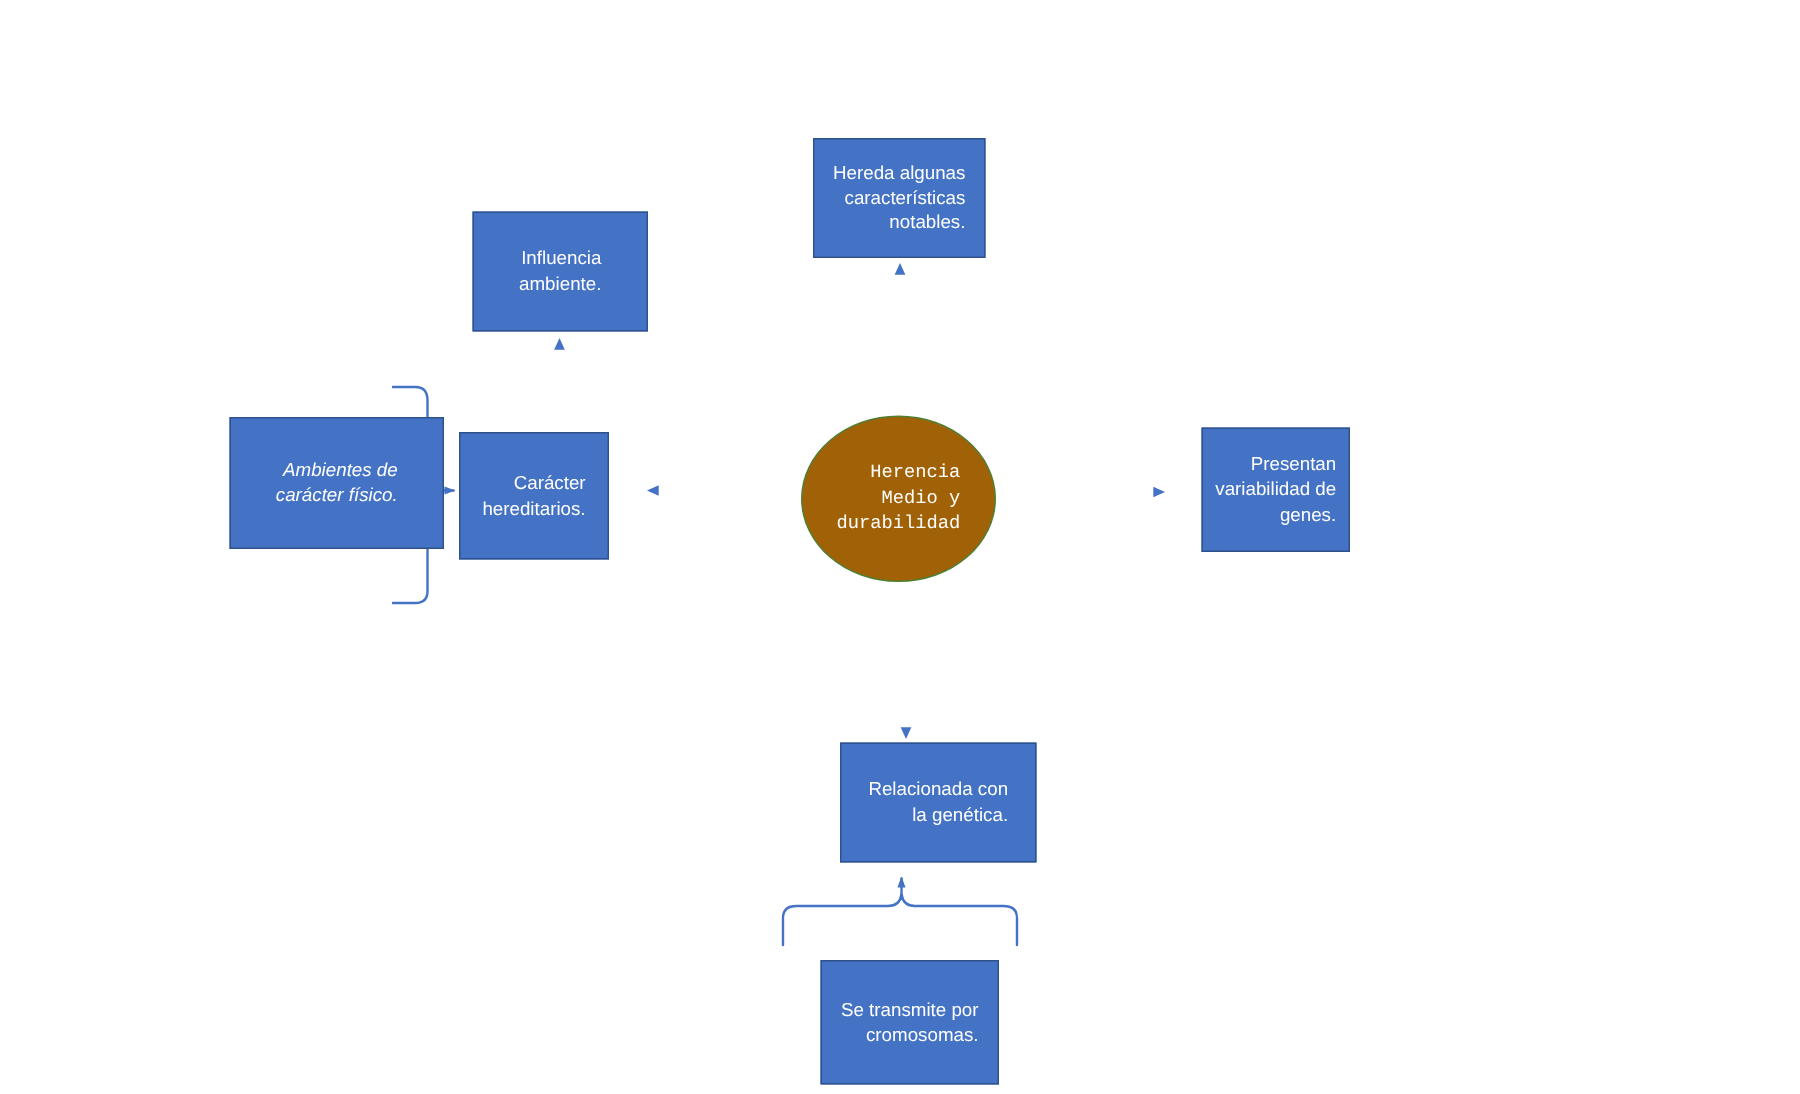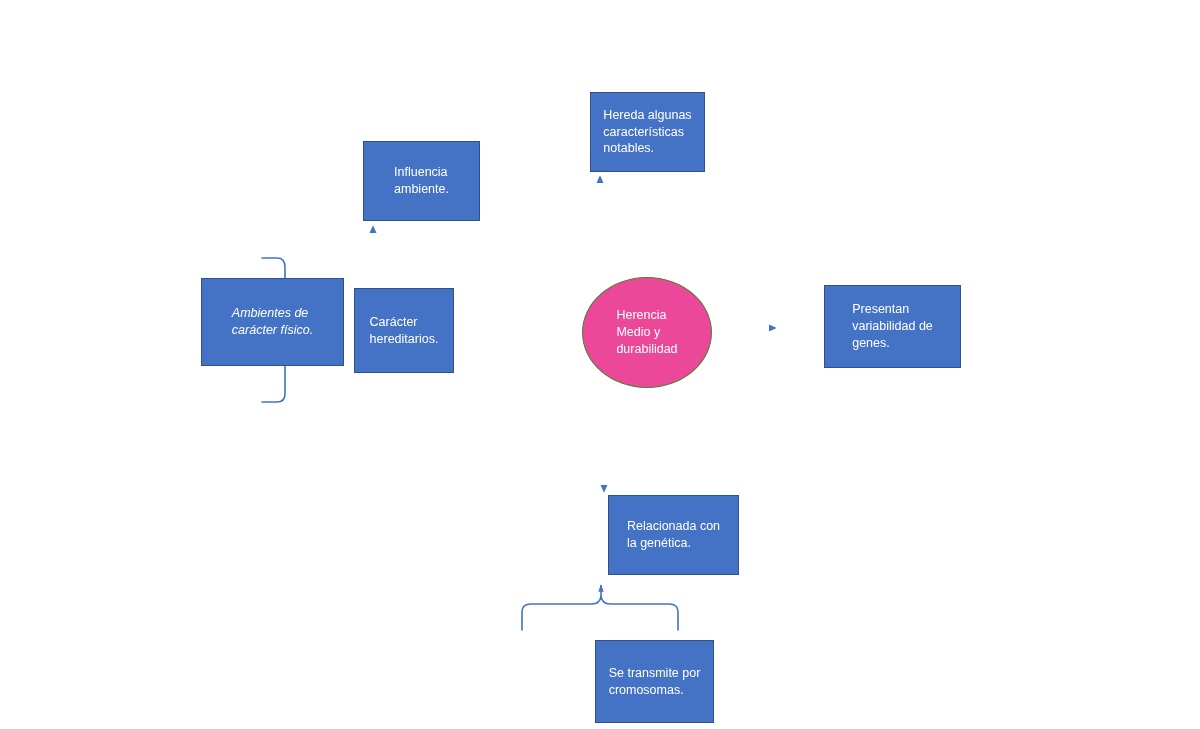--- a/index.html
+++ b/index.html
@@ -20,46 +20,46 @@
     top: 0;
     width: 1200px;
     height: 729px;
   }
   .node {
     position: absolute;
     box-sizing: border-box;
     display: flex;
     align-items: center;
     justify-content: center;
-    text-align: left;
+    text-align: right;
     line-height: 1.35;
     font-size: 12.5px;
     padding: 4px 8px;
     white-space: pre-line;
-    margin-left: 48px;
   }
   .box {
     background: #4472C4;
     border: 1px solid #2F528F;
   }
   .box.light-text { color: #FFFFFF; }
   .box.dark-text  { color: #ffffff; }
   .ellipse {
-    background: #ec4899;
+    background: #a16207;
     border: 1px solid #507E32;
     border-radius: 50%;
     color: #FFFFFF;
+    font-family: Liberation Mono, monospace;
   }
   
   #node-hereda      { left: 542px; top: 92px;  width: 115px; height: 80px; }
   #node-influencia  { left: 315px; top: 141px; width: 117px; height: 80px; }
   #node-ambientes   { left: 153px; top: 278px; width: 143px; height: 88px; font-style: italic; }
   #node-caracter    { left: 306px; top: 288px; width: 100px; height: 85px; }
   #node-herencia    { left: 534px; top: 277px; width: 130px; height: 111px; }
-  #node-presentan   { left: 776px; top: 285px; width: 137px; height: 83px; }
+  #node-presentan   { left: 801px; top: 285px; width: 99px; height: 83px; }
   #node-relacionada { left: 560px; top: 495px; width: 131px; height: 80px; }
   #node-transmite   { left: 547px; top: 640px; width: 119px; height: 83px; }
 </style>
 </head>
 <body>
 
 <svg id="canvas" viewBox="0 0 1200 729">
   <defs>
     <marker id="arrowhead" markerWidth="5" markerHeight="5" refX="4.2" refY="2.5" orient="auto" markerUnits="strokeWidth">
       <path d="M0,0.4 L4.6,2.5 L0,4.6 z" fill="#4472C4"></path>

